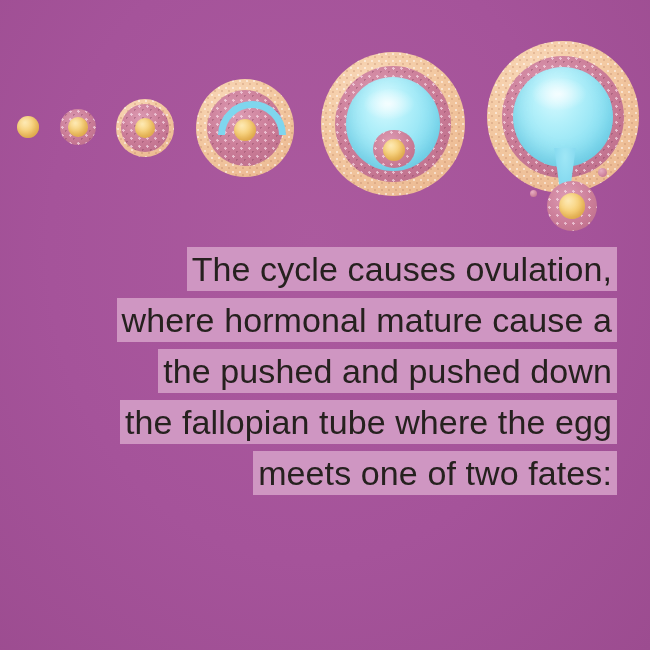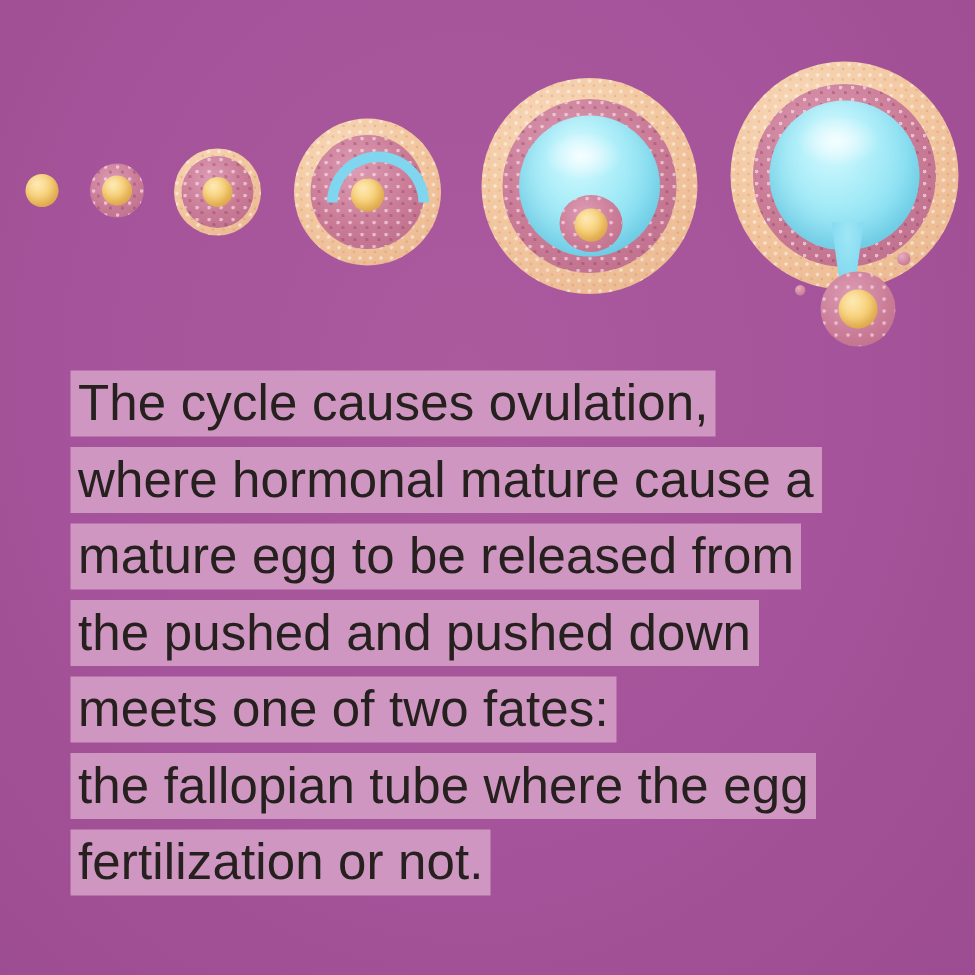--- a/index.html
+++ b/index.html
@@ -118,20 +118,21 @@
     border-radius: 50%;
     background: radial-gradient(circle at 35% 30%, #e7aec2 0%, #cb7d98 70%, #b96a87 100%);
   }
 
   
   #caption {
     position: absolute;
     left: 47px;
     top: 247px;
     width: 570px;
+    text-align: right;
   }
   .caption-line {
     display: block;
     margin: 0 0 7px 0;
   }
   .caption-line .hl {
     display: inline-block;
     background: #cf96c2;
     color: #26211f;
     font-size: 34px;
@@ -197,29 +198,23 @@
   </div>
 
   <div id="caption">
     <div class="caption-line">
       <span class="hl">The cycle causes ovulation,</span>
     </div>
     <div class="caption-line">
       <span class="hl">where hormonal mature cause a</span>
     </div>
     <div class="caption-line">
-      <span class="hl">mature egg to be released from</span>
-    </div>
-    <div class="caption-line">
       <span class="hl">the pushed and pushed down</span>
     </div>
     <div class="caption-line">
+      <span class="hl">the fallopian tube where the egg</span>
+    </div>
+    <div class="caption-line">
       <span class="hl">meets one of two fates:</span>
     </div>
-    <div class="caption-line">
-      <span class="hl">the fallopian tube where the egg</span>
-    </div>
-    <div class="caption-line">
-      <span class="hl">fertilization or not.</span>
-    </div>
   </div>
 
 </div>
 
 </body></html>

